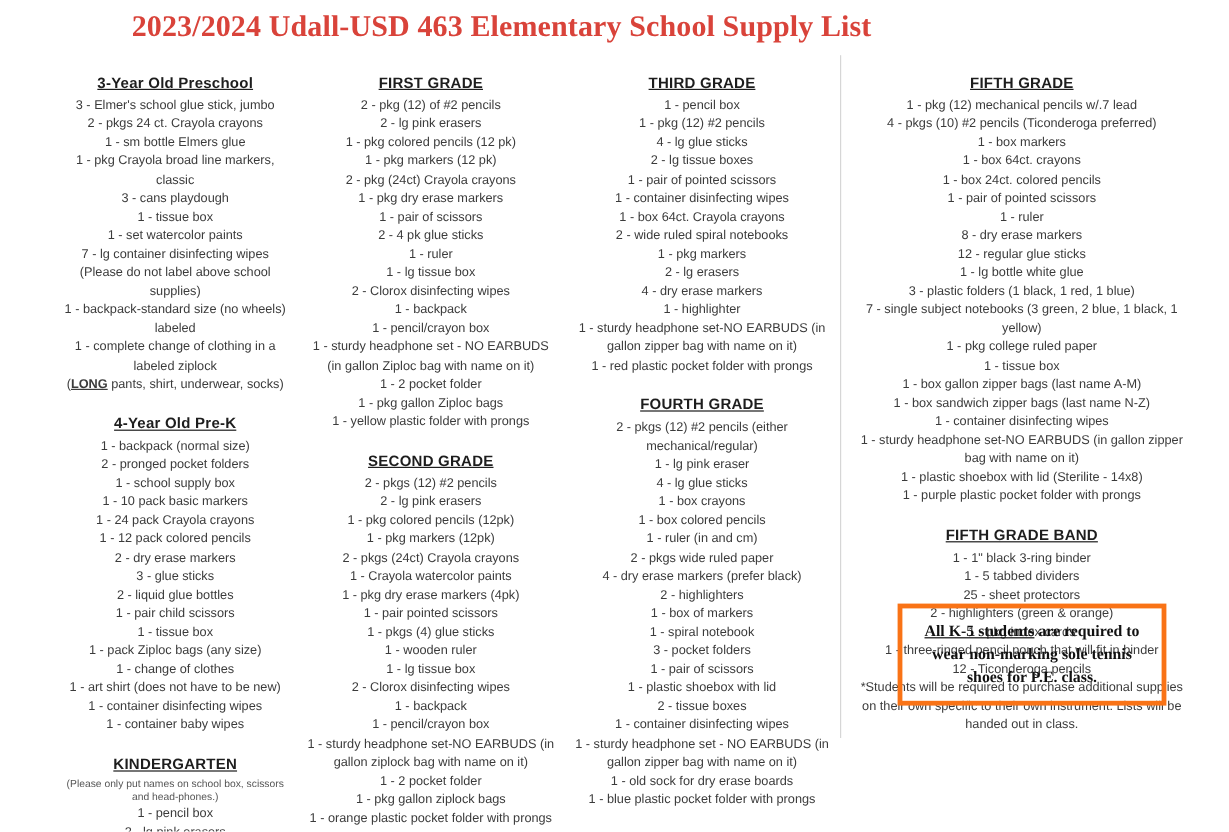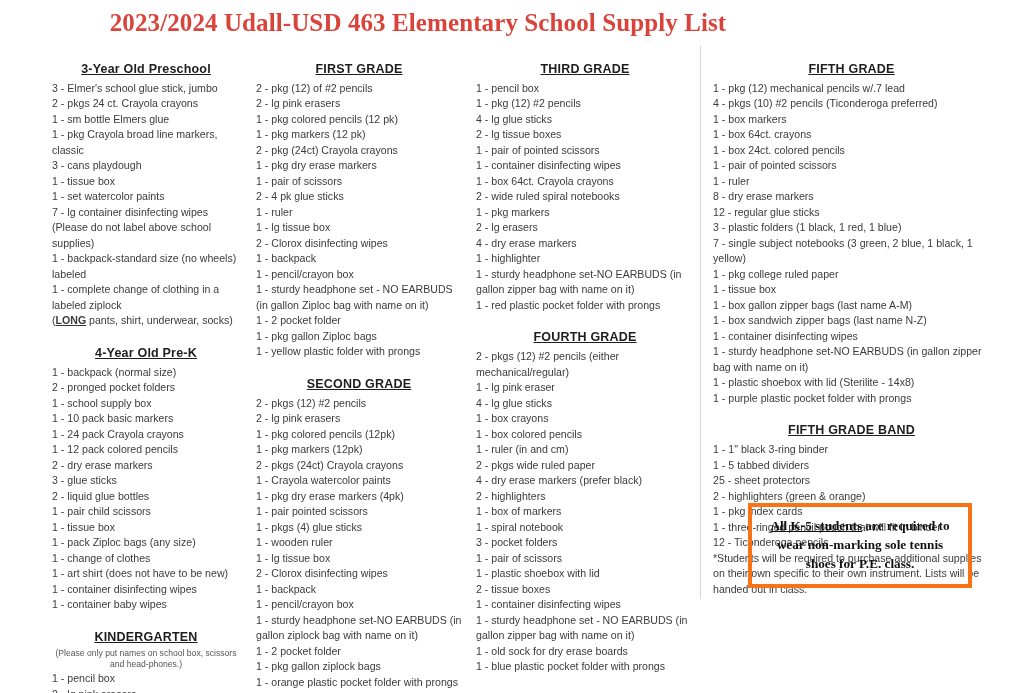--- a/index.html
+++ b/index.html
@@ -68,20 +68,21 @@
     text-align: center;
     font-size: 8.6px;
     color: #555;
     line-height: 1.2;
     margin: 0 0 2px 0;
   }
   ul.items {
     list-style: none;
     margin: 0;
     padding: 0;
+    text-align: center;
   }
   ul.items li {
     font-size: 10.6px;
     line-height: 1.465;
     color: #3b3b3b;
     margin: 0;
     padding: 0;
     white-space: normal;
   }
   ul.items li u { text-decoration: underline; font-weight: bold; }
@@ -266,20 +267,21 @@
         <ul class="items">
           <li>1 - pkg (12) mechanical pencils w/.7 lead</li>
           <li>4 - pkgs (10) #2 pencils (Ticonderoga preferred)</li>
           <li>1 - box markers</li>
           <li>1 - box 64ct. crayons</li>
           <li>1 - box 24ct. colored pencils</li>
           <li>1 - pair of pointed scissors</li>
           <li>1 - ruler</li>
           <li>8 - dry erase markers</li>
           <li>12 - regular glue sticks</li>
+          <li>1 - lg bottle white glue</li>
           <li>3 - plastic folders (1 black, 1 red, 1 blue)</li>
           <li>7 - single subject notebooks (3 green, 2 blue, 1 black, 1 yellow)</li>
           <li>1 - pkg college ruled paper</li>
           <li>1 - tissue box</li>
           <li>1 - box gallon zipper bags (last name A-M)</li>
           <li>1 - box sandwich zipper bags (last name N-Z)</li>
           <li>1 - container disinfecting wipes</li>
           <li>1 - sturdy headphone set-NO EARBUDS (in gallon zipper bag with name on it)</li>
           <li>1 - plastic shoebox with lid (Sterilite - 14x8)</li>
           <li>1 - purple plastic pocket folder with prongs</li>

